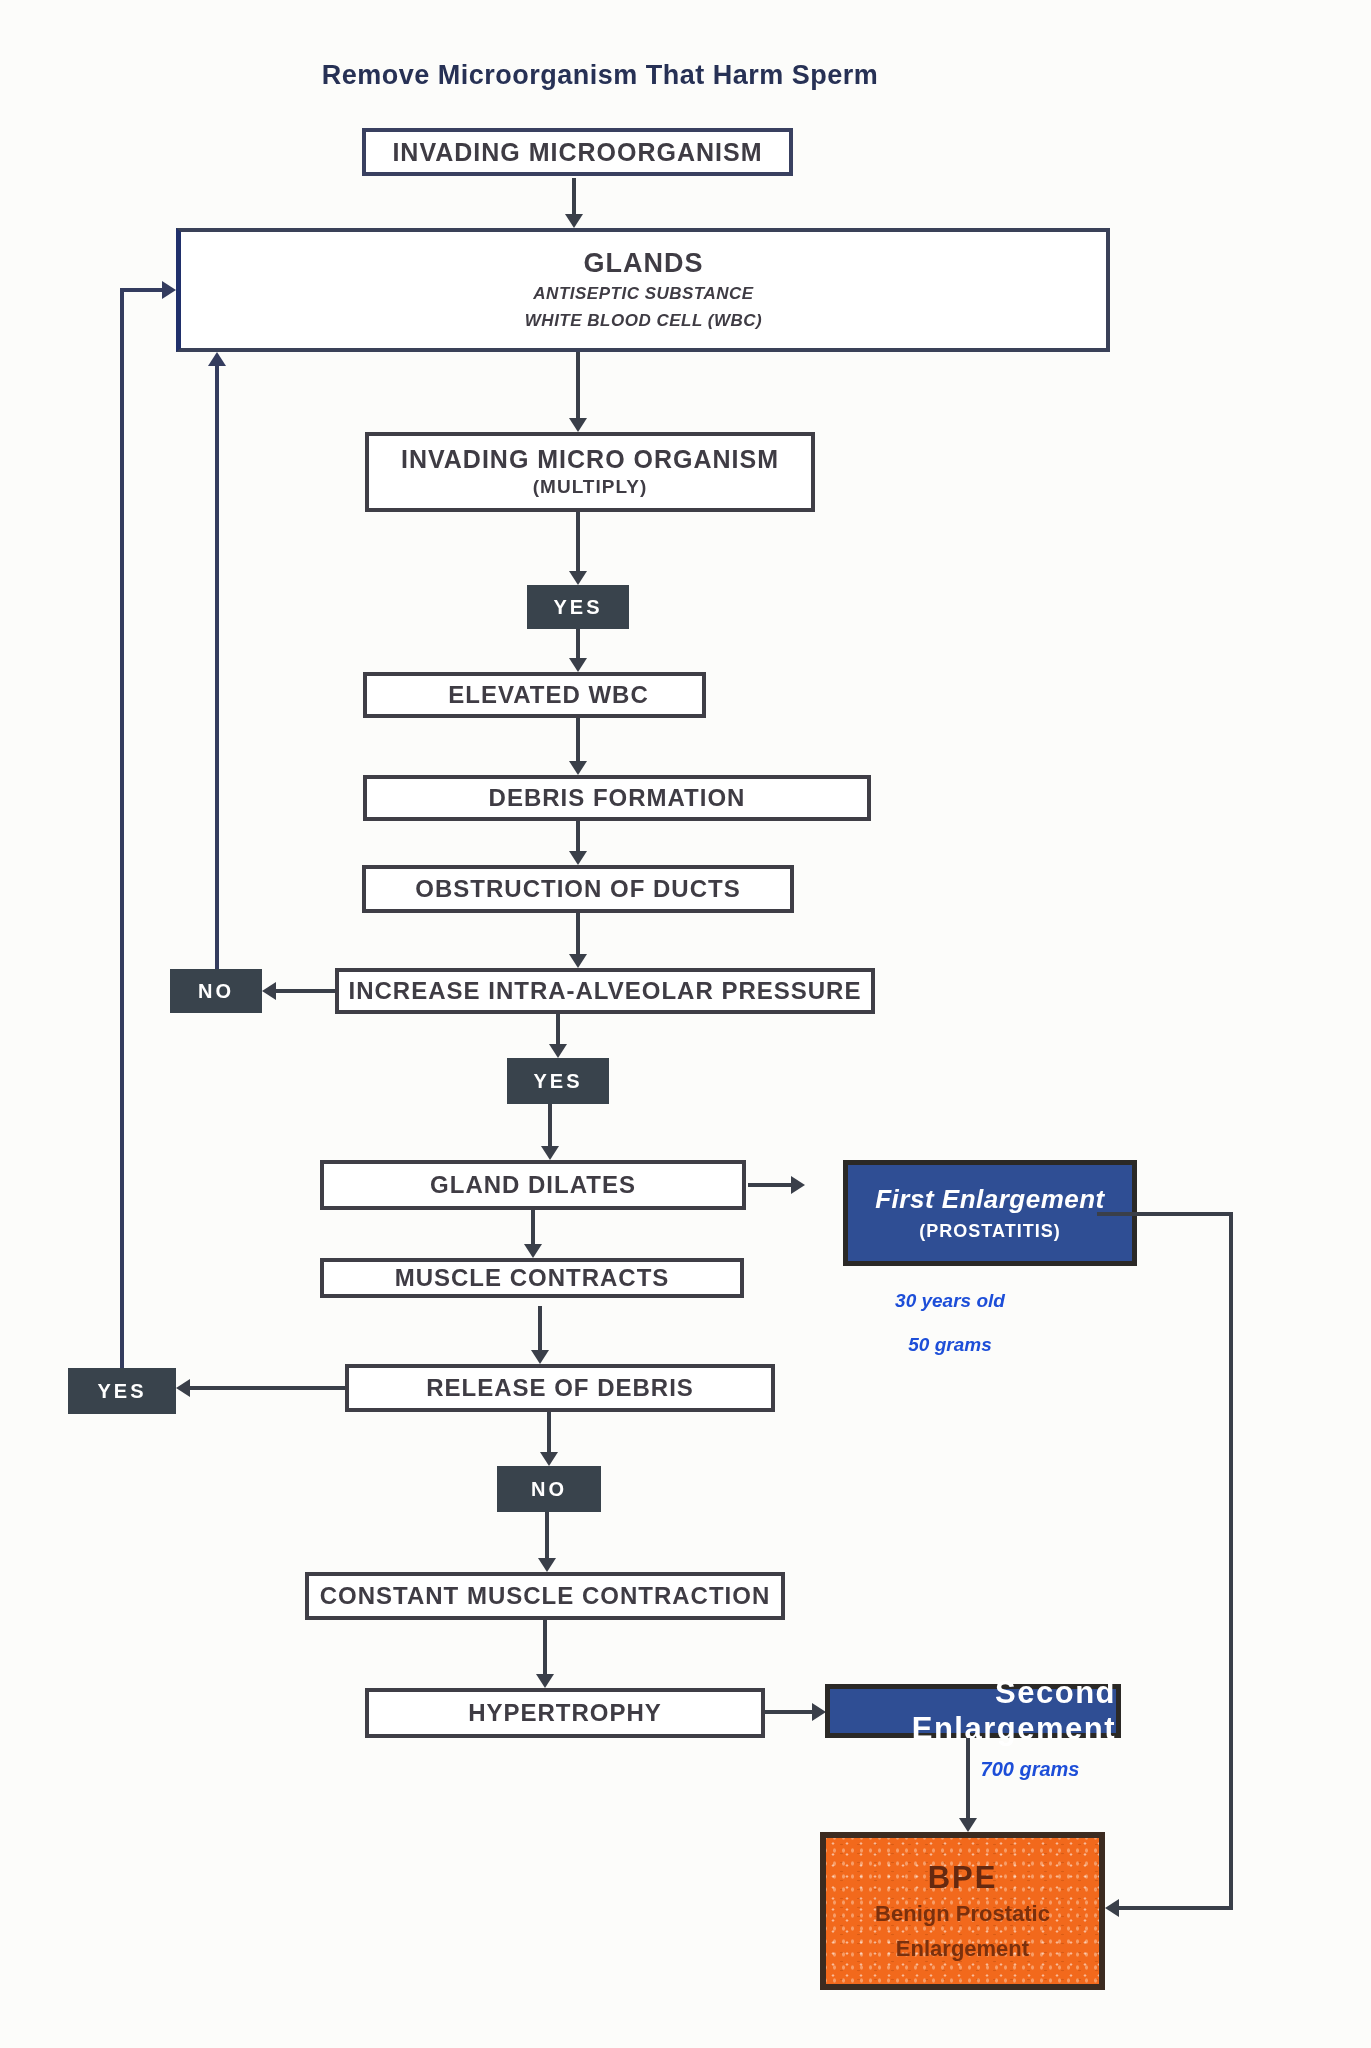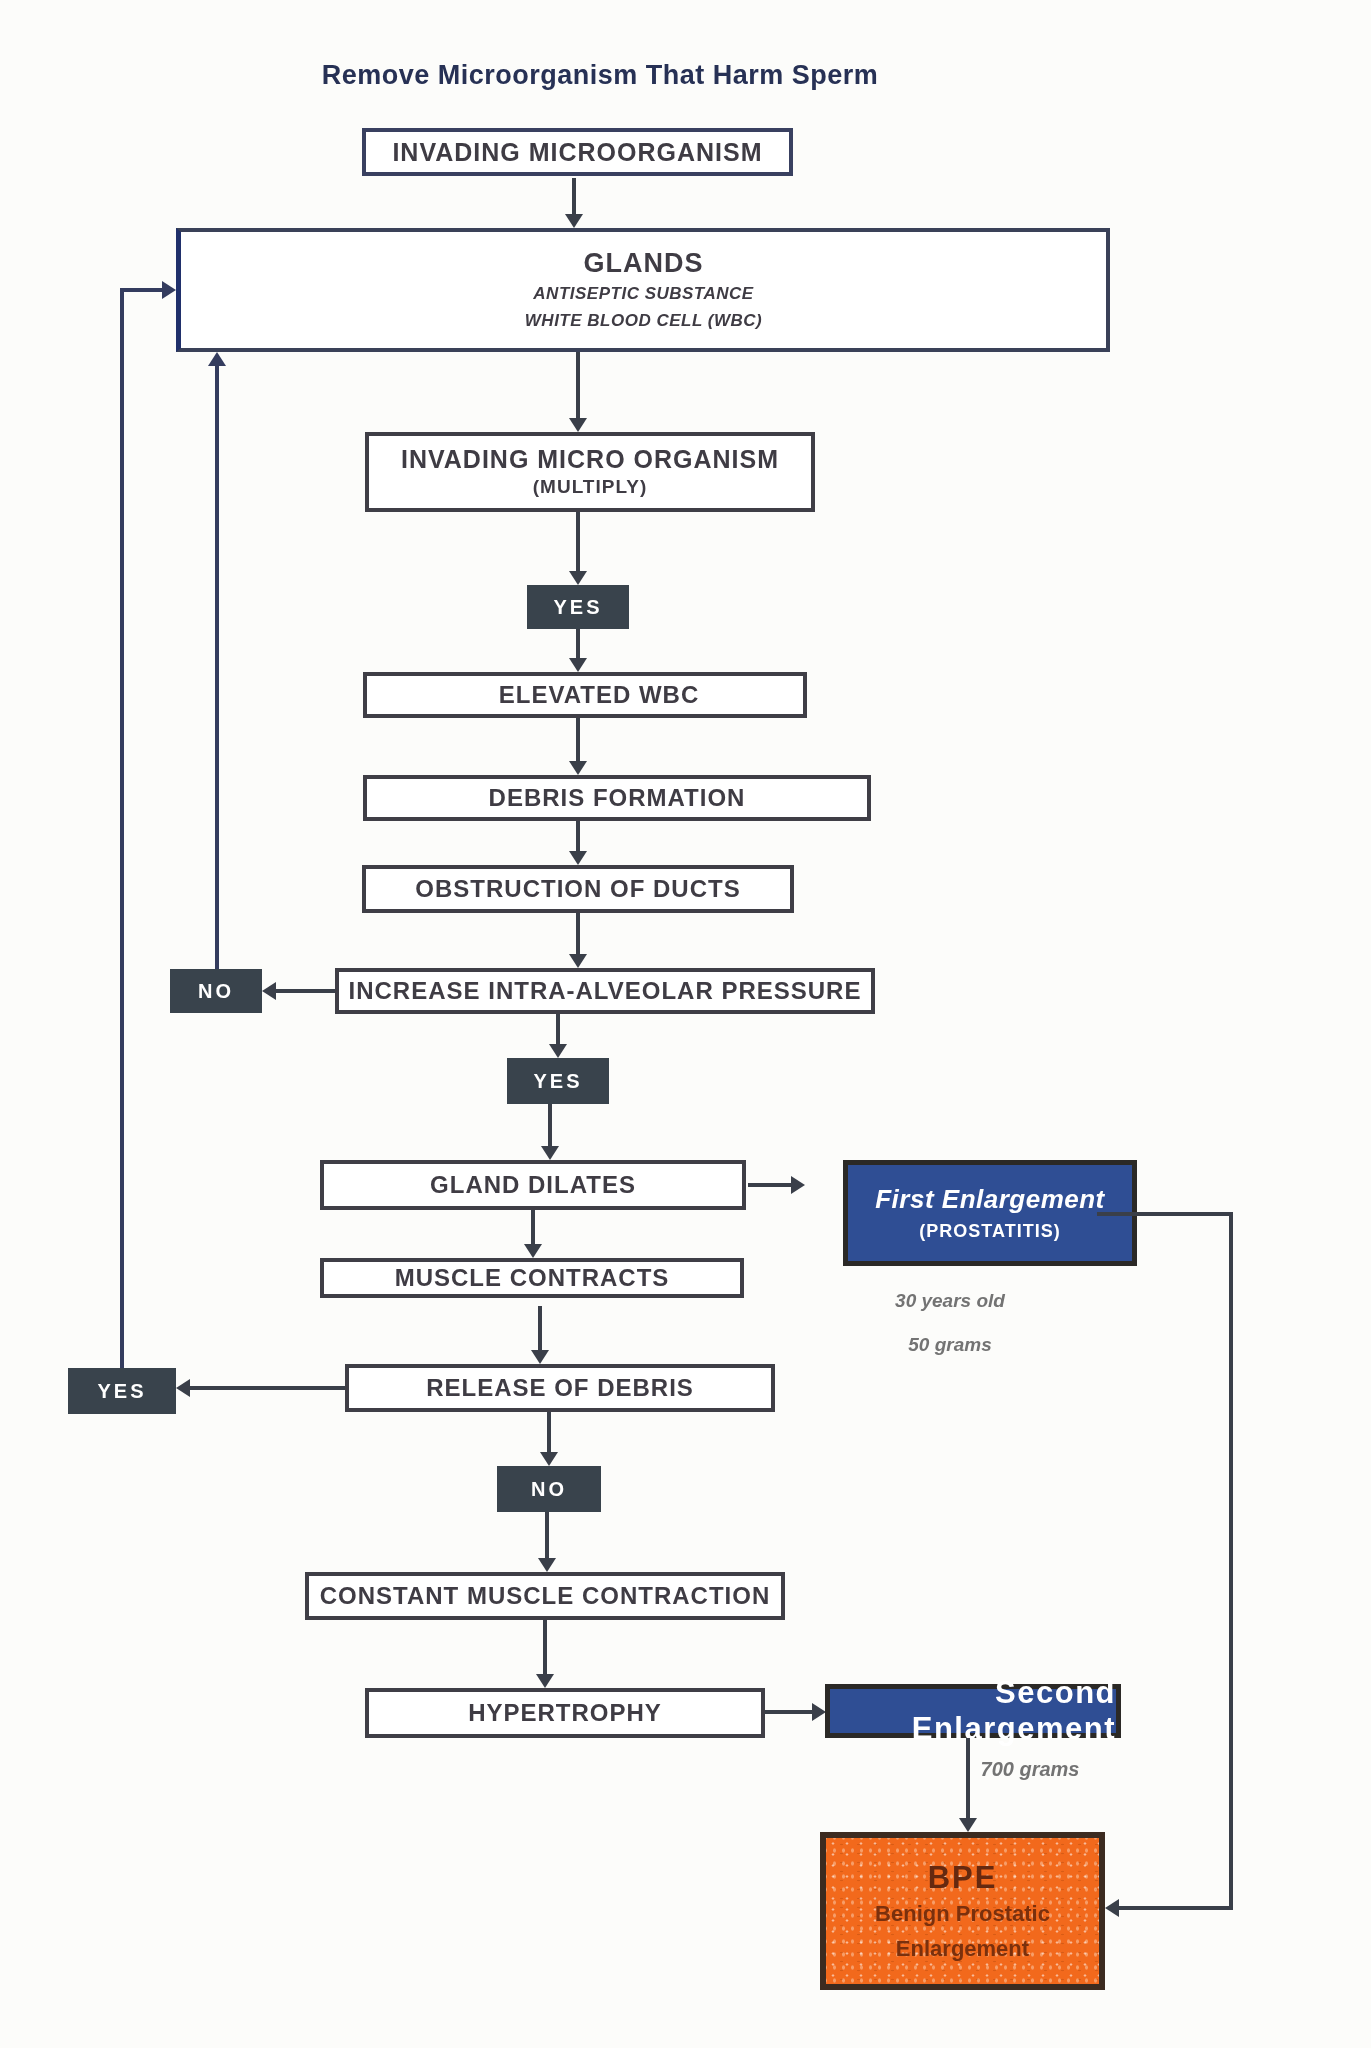--- a/index.html
+++ b/index.html
@@ -23,21 +23,21 @@
   .glands{border-color:#3a4158;border-left:5px solid #20306b;}
   .glands .lbl{font-size:27px;letter-spacing:1px;}
   .glands .isub{font-size:17px;font-style:italic;font-weight:600;margin-top:7px;letter-spacing:.5px;}
   .badge{background:var(--badge-dark);color:#fff;display:flex;align-items:center;
     justify-content:center;font-weight:bold;font-size:20px;letter-spacing:3px;}
   .blue{background:var(--accent-blue);border:5px solid #2b2926;color:#fff;display:flex;
     flex-direction:column;align-items:center;justify-content:center;text-align:center;}
   .blue .lbl{font-size:26px;font-weight:bold;font-style:italic;letter-spacing:.5px;}
   .blue .lbl.up{font-style:normal;font-size:31px;letter-spacing:1.5px;text-align:right;}
   .blue .sub{font-size:18px;font-weight:bold;margin-top:6px;letter-spacing:1px;}
-  .note{font-size:19px;font-style:italic;font-weight:600;color:#737373;text-align:center;}
+  .note{font-size:19px;font-style:italic;font-weight:600;color:#1d4ed8;text-align:center;}
   .vl{position:absolute;width:4px;background:var(--line);}
   .hl{position:absolute;height:4px;background:var(--line);}
   .ad,.au,.al,.ar{position:absolute;width:0;height:0;}
   .ad{border-left:9px solid transparent;border-right:9px solid transparent;border-top:14px solid var(--line);}
   .au{border-left:9px solid transparent;border-right:9px solid transparent;border-bottom:14px solid var(--line);}
   .al{border-top:9px solid transparent;border-bottom:9px solid transparent;border-right:14px solid var(--line);}
   .ar{border-top:9px solid transparent;border-bottom:9px solid transparent;border-left:14px solid var(--line);}
   .nv{background:var(--riser);}
   .nv-u{border-bottom-color:var(--riser);}
   .nv-r{border-left-color:var(--riser);}
@@ -82,21 +82,21 @@
   </div>
 
   <div class="vl" style="left:576px;top:512px;height:59px;"></div>
   <div class="ad" style="left:569px;top:571px;"></div>
 
   <div class="abs badge" style="left:527px;top:585px;width:102px;height:44px;">YES</div>
 
   <div class="vl" style="left:576px;top:629px;height:29px;"></div>
   <div class="ad" style="left:569px;top:658px;"></div>
 
-  <div class="abs node" style="left:363px;top:672px;width:444px;height:46px;padding-left:28px;">
+  <div class="abs node" style="left:363px;top:672px;width:343px;height:46px;padding-left:28px;">
     <div class="lbl">ELEVATED WBC</div>
   </div>
 
   <div class="vl" style="left:576px;top:718px;height:43px;"></div>
   <div class="ad" style="left:569px;top:761px;"></div>
 
   <div class="abs node" style="left:363px;top:775px;width:508px;height:46px;">
     <div class="lbl">DEBRIS FORMATION</div>
   </div>
 

